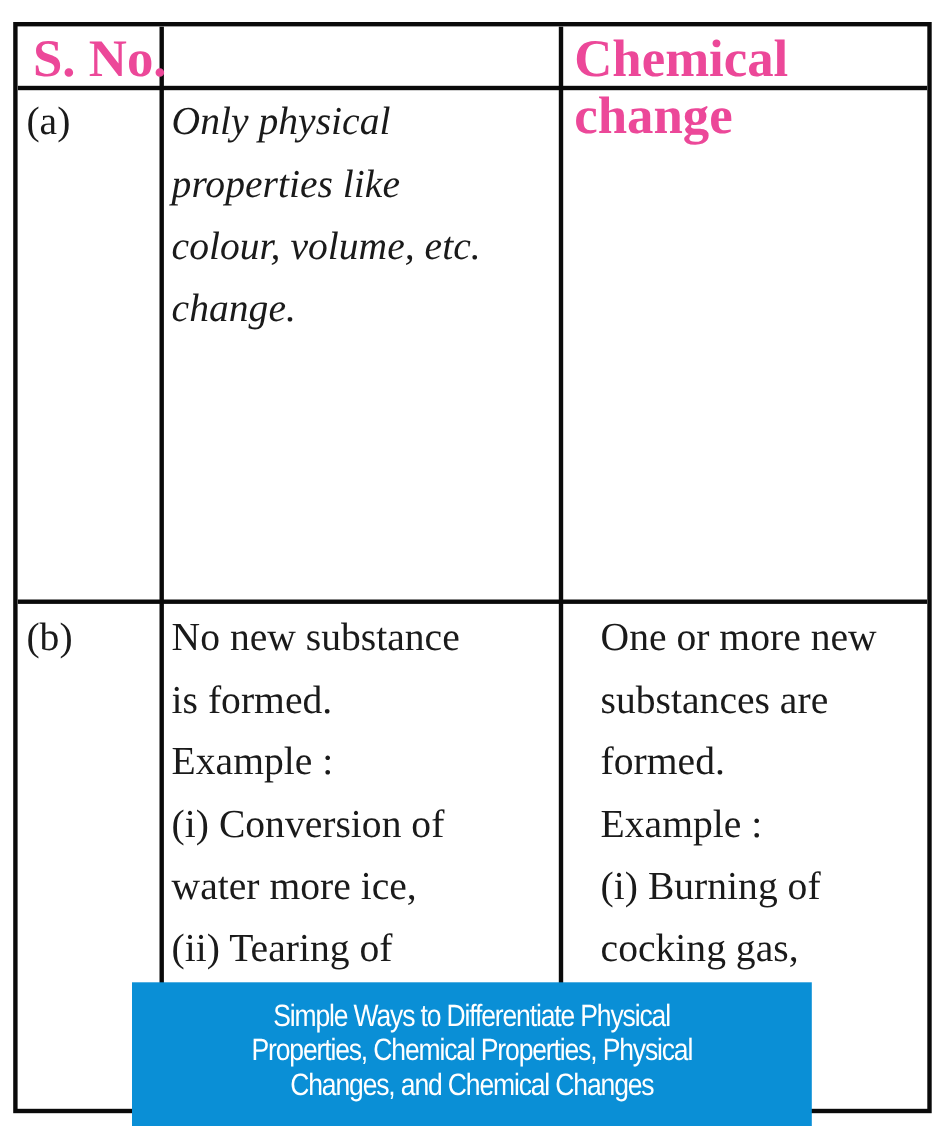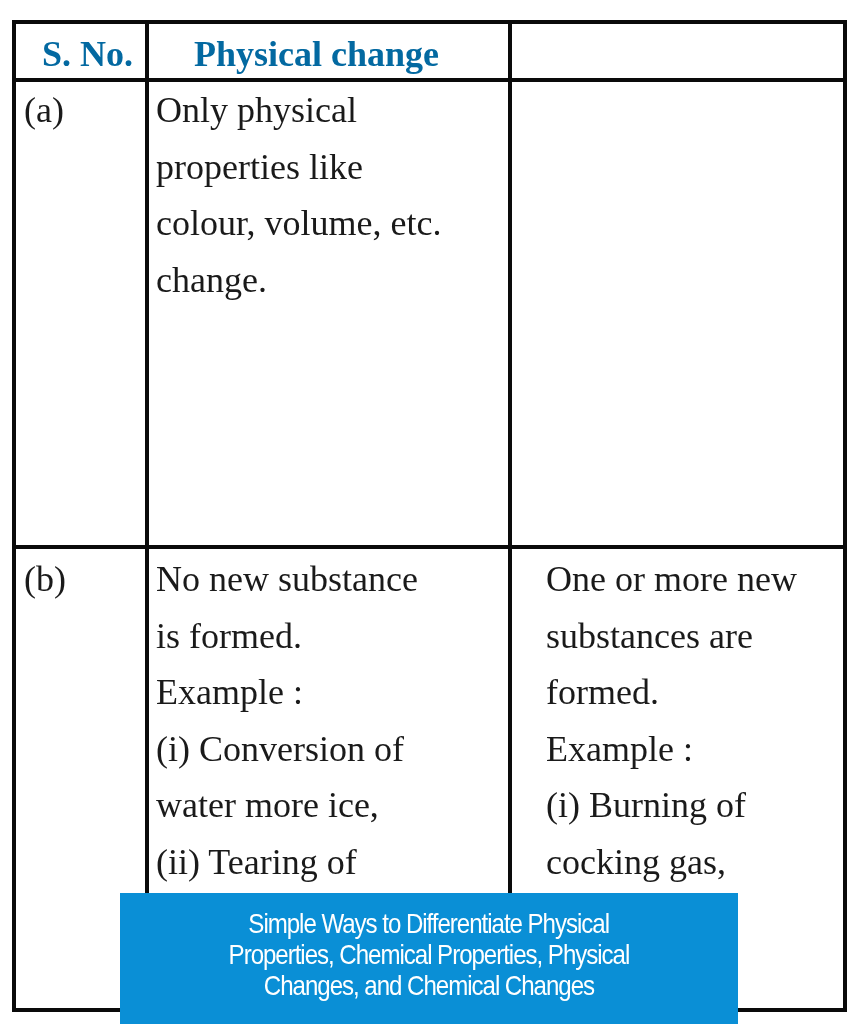--- a/index.html
+++ b/index.html
@@ -7,44 +7,44 @@
     .table-wrap {
       position:absolute; left:12px; top:20px; width:835px; height:992px;
       border:4px solid #0a0a0a; box-sizing:border-box; overflow:hidden; background:#fff;
     }
     .col-line { position:absolute; top:0; bottom:0; width:4px; background:#0a0a0a; }
     .row-line { position:absolute; left:0; right:0; height:4px; background:#0a0a0a; }
     .cell {
       position:absolute; font-family:"Liberation Serif", "DejaVu Serif", serif;
       color:#1a1a1a; font-size:36px; line-height:56.5px; white-space:pre-line;
     }
-    .head { font-weight:bold; font-size:36px; line-height:52px; color:#0369a1;margin-left:12px; }
+    .head { font-weight:bold; font-size:48px; line-height:52px; color:#ec4899; }
     .banner {
       position:absolute; left:120px; top:893px; width:618px; height:152px;
       background:#0a8fd6; color:#ffffff; text-align:center;
       font-family:"Liberation Sans", "DejaVu Sans", sans-serif;
       font-size:28px; line-height:31px; letter-spacing:-1.2px;
       transform-origin:center; padding-top:15px; box-sizing:border-box;
     }
     .banner span { display:inline-block; transform:scaleX(0.86); }
   </style>
 </head>
 <body>
 
 <div class="table-wrap">
   <div class="col-line" style="left:129px;"></div>
   <div class="col-line" style="left:492px;"></div>
   <div class="row-line" style="top:54px;"></div>
   <div class="row-line" style="top:521px;"></div>
 
   <div class="cell head" style="left:14px; top:4px;">S. No.</div>
-  <div class="cell head" style="left:166px; top:4px;">Physical change</div>
+  <div class="cell head" style="left:506px; top:4px;">Chemical change</div>
 
   <div class="cell" style="left:8px; top:58px;">(a)</div>
-  <div class="cell" style="left:140px; top:58px;">Only physical
+  <div class="cell" style="left:140px; top:58px;font-style:italic;">Only physical
 properties like
 colour, volume, etc.
 change.</div>
 
   <div class="cell" style="left:8px; top:527px;">(b)</div>
   <div class="cell" style="left:140px; top:527px;">No new substance
 is formed.
 Example :
 (i) Conversion  of
 water more ice,

